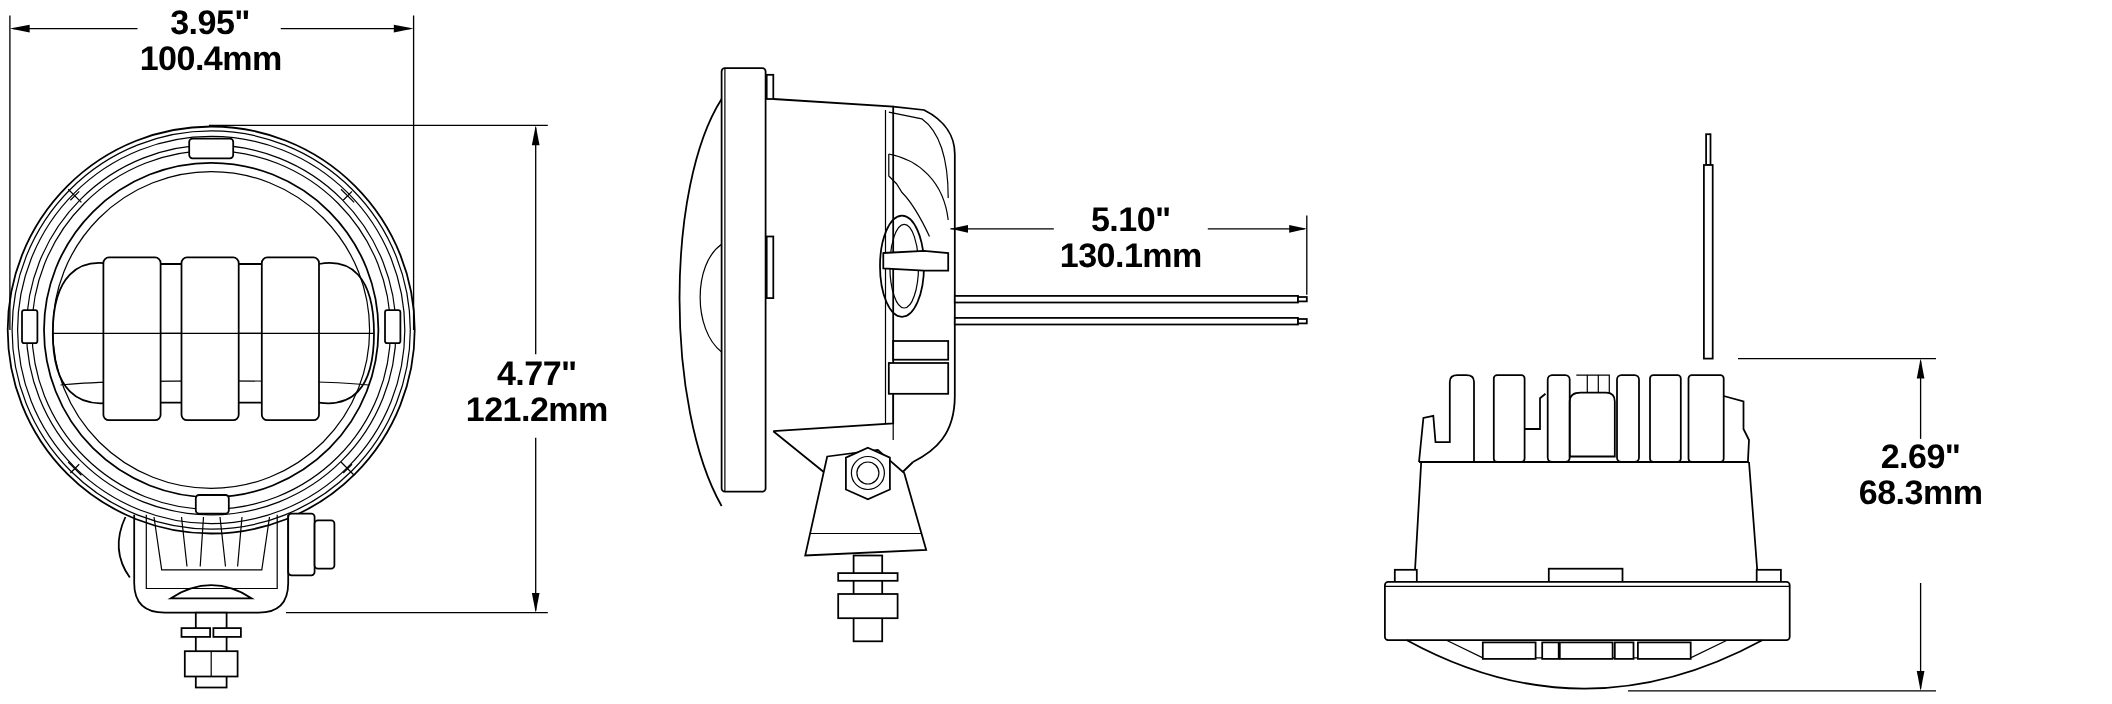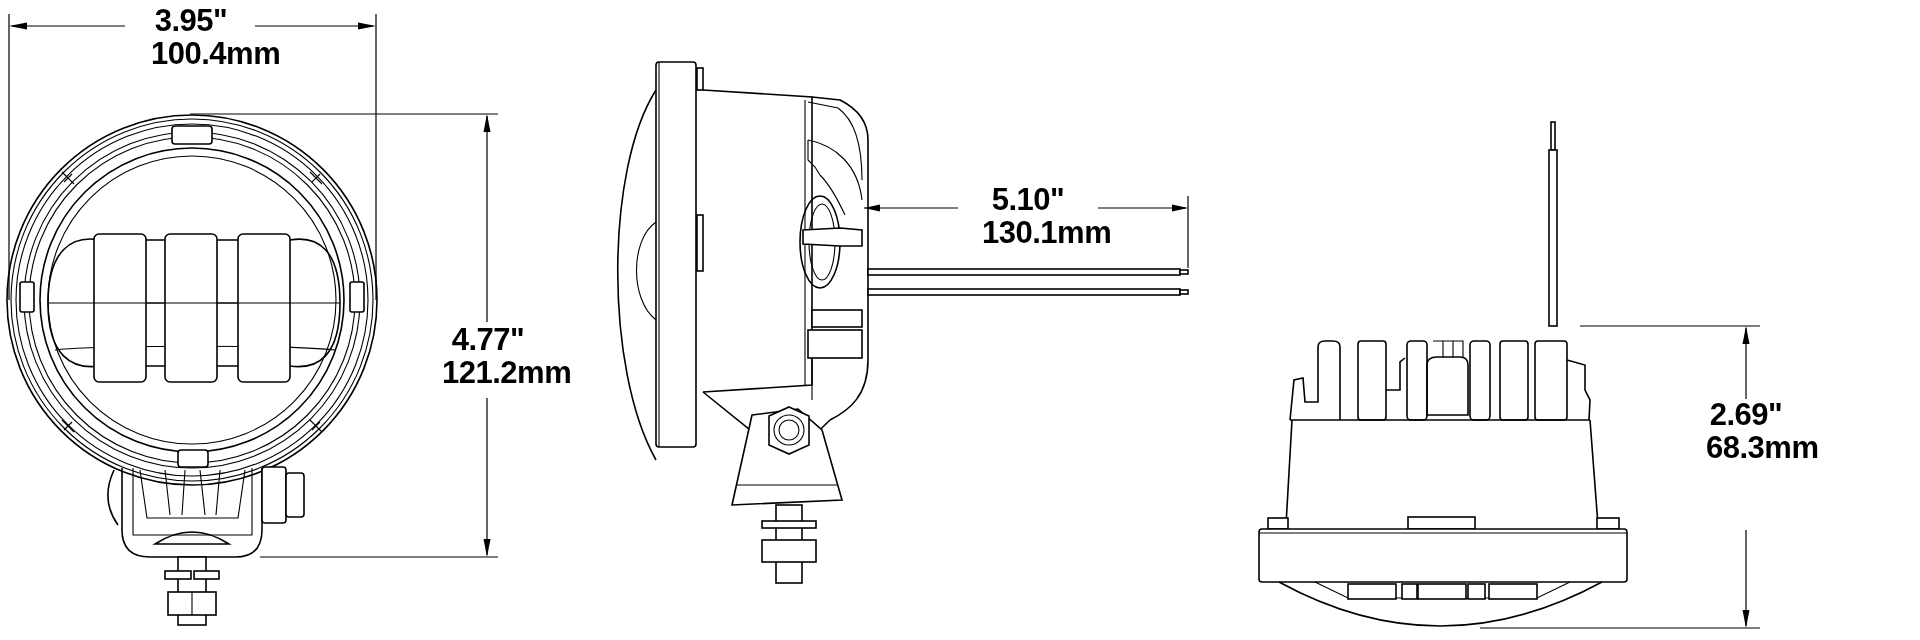--- a/index.html
+++ b/index.html
@@ -1,20 +1,20 @@
 <!DOCTYPE html>
 <html><head>
 <meta charset="utf-8">
 <style>
   html, body { margin:0; padding:0; background:#ffffff; }
   body { width:1920px; height:640px; position:relative; overflow:hidden; font-family:"Liberation Sans", sans-serif; }
   #drawing { position:absolute; left:0; top:0; width:1920px; height:640px; }
   .dim-label { position:absolute; font-family:"Liberation Sans", sans-serif; font-weight:bold; color:#000; text-align:center; line-height:1; background:#fff; }
   .dim-label .l1, .dim-label .l2 { display:block; font-size:31px; letter-spacing:-0.5px; }
-  .dim-label .l2 { margin-top:2px;margin-left:24px; }
+  .dim-label .l2 { margin-top:2px; }
   svg .ln { fill:none; stroke:#000; stroke-width:1.6; }
   svg .thin { fill:none; stroke:#000; stroke-width:1.1; }
   svg .dim { fill:none; stroke:#000; stroke-width:1.2; }
   svg .arrow { fill:#000; stroke:none; }
   svg .white { fill:#fff; stroke:#000; stroke-width:1.6; }
 </style>
 </head>
 <body>
 
 <svg id="drawing" viewBox="0 0 1920 640" xmlns="http://www.w3.org/2000/svg">

